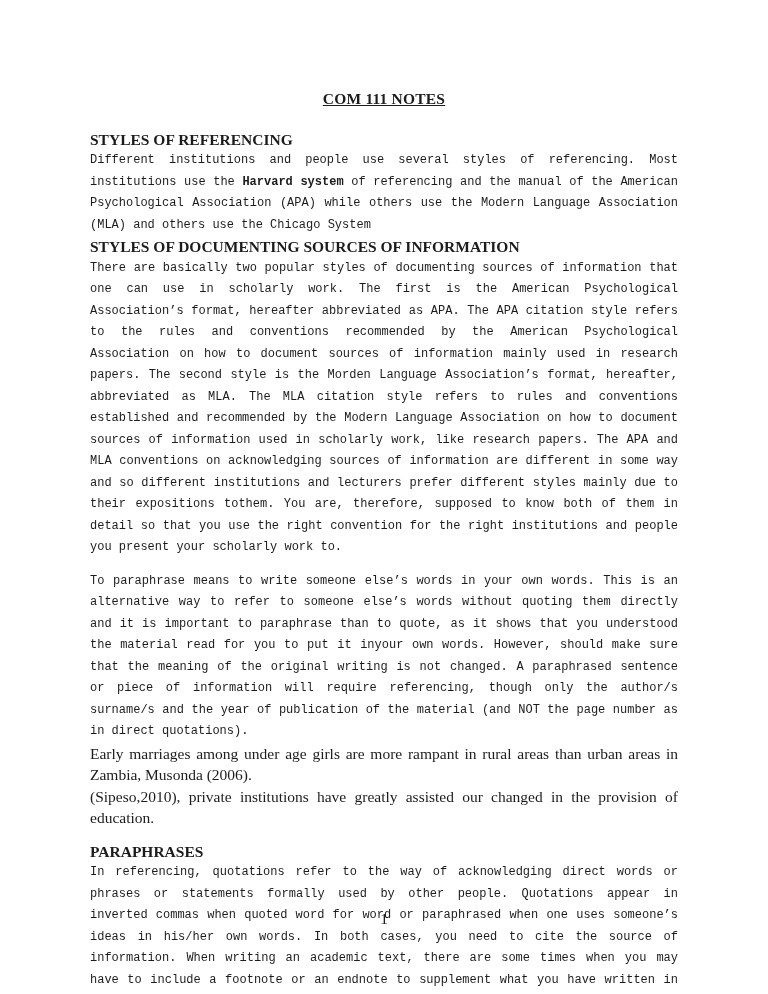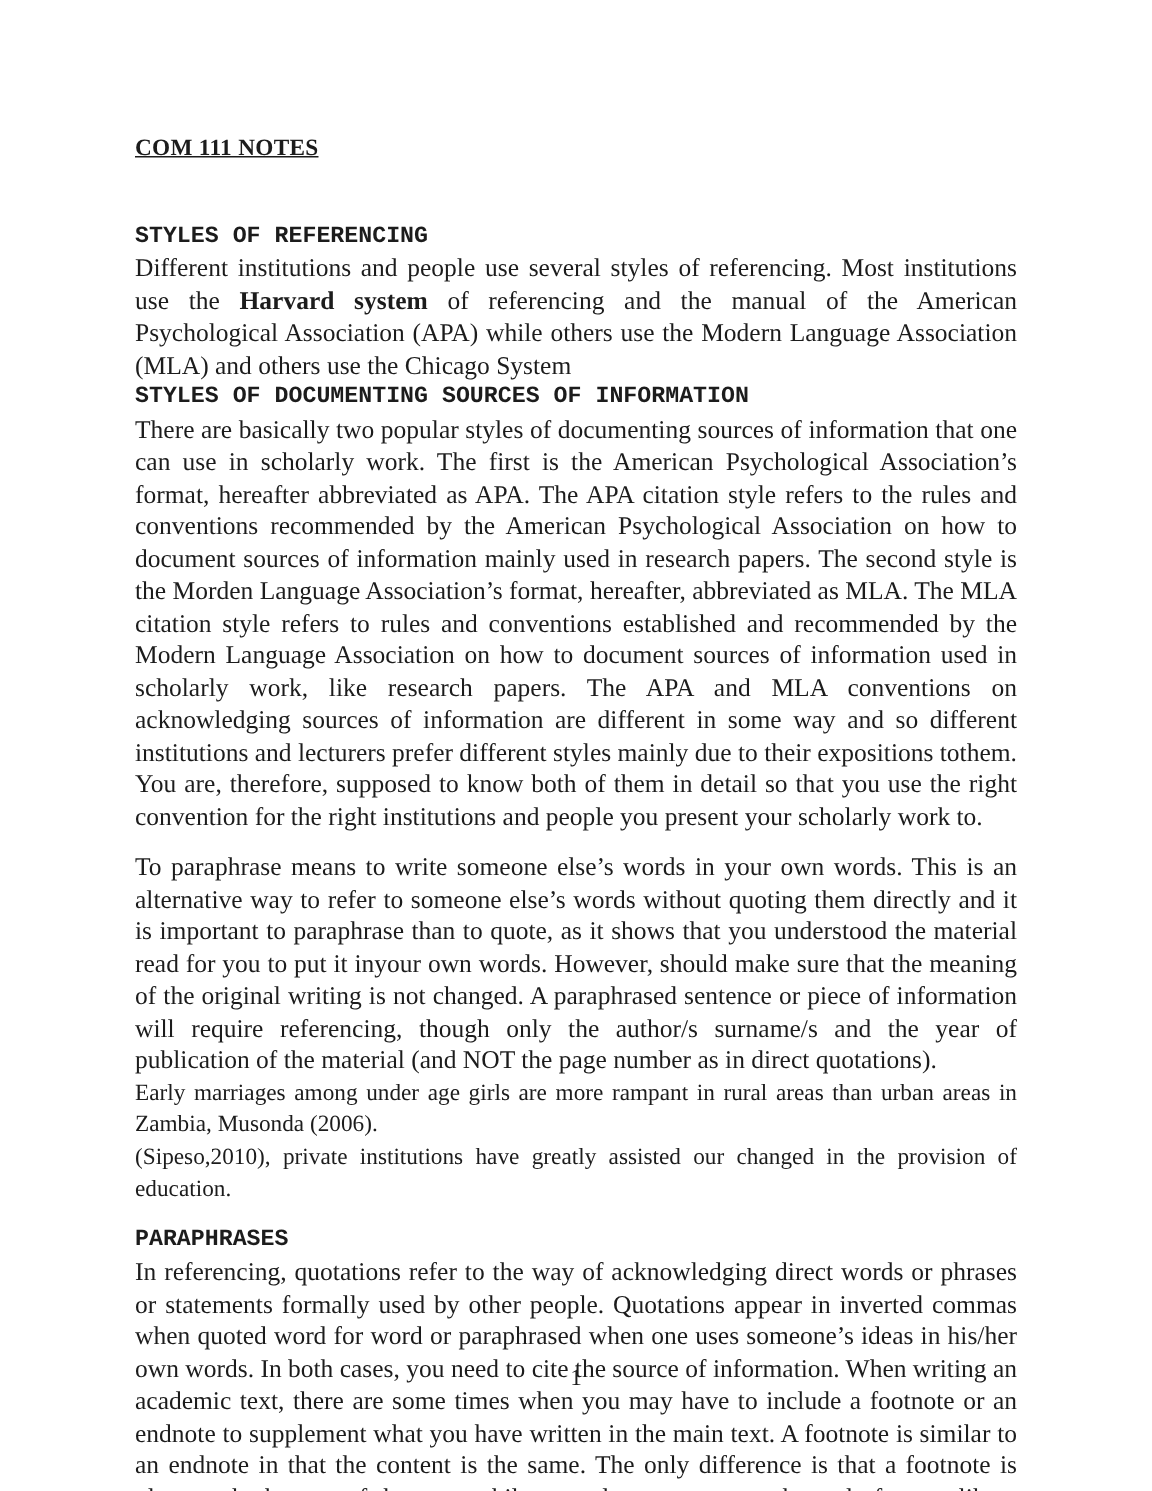--- a/index.html
+++ b/index.html
@@ -15,37 +15,38 @@
   }
   .page {
     position: relative;
     width: 768px;
     height: 994px;
     padding: 88px 90px 0 90px;
     background: #ffffff;
     overflow: hidden;
   }
   .doc-title {
+    text-align: center;
     font-weight: bold;
     text-decoration: underline;
     font-size: 15.5px;
     line-height: 21.5px;
-    margin-bottom: 37px;
+    margin-bottom: 19px;
     letter-spacing: 0.2px;
   }
   .heading {
     font-weight: bold;
     font-size: 15.5px;
     line-height: 21.5px;
-    font-family: Liberation Mono, monospace;
   }
   .body-text {
-    font-size: 17px;
+    font-size: 12px;
     line-height: 21.5px;
     text-align: justify;
+    font-family: Liberation Mono, monospace;
   }
   .example-text {
     font-size: 15.5px;
     line-height: 21.5px;
     text-align: justify;
   }
   .section-gap {
     margin-top: 12px;
   }
   .page-footer {

